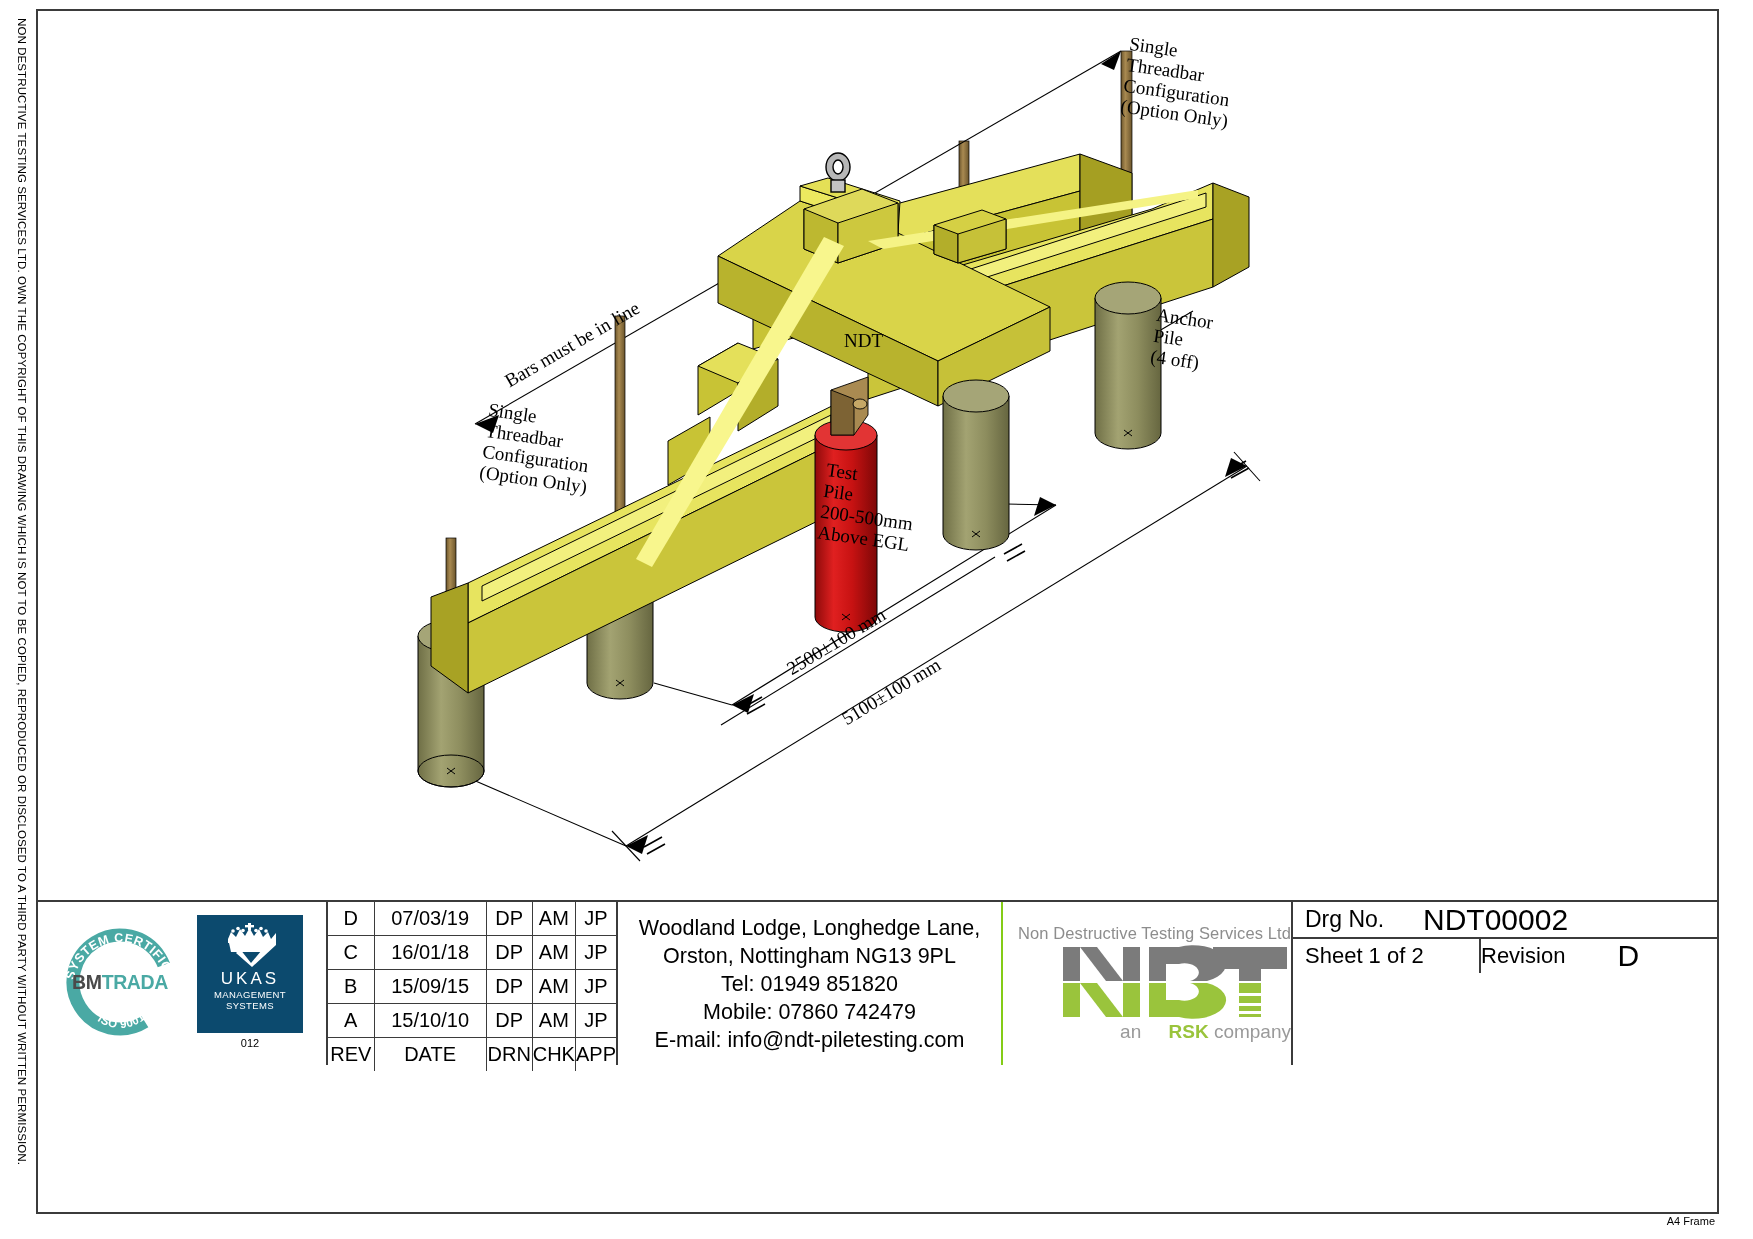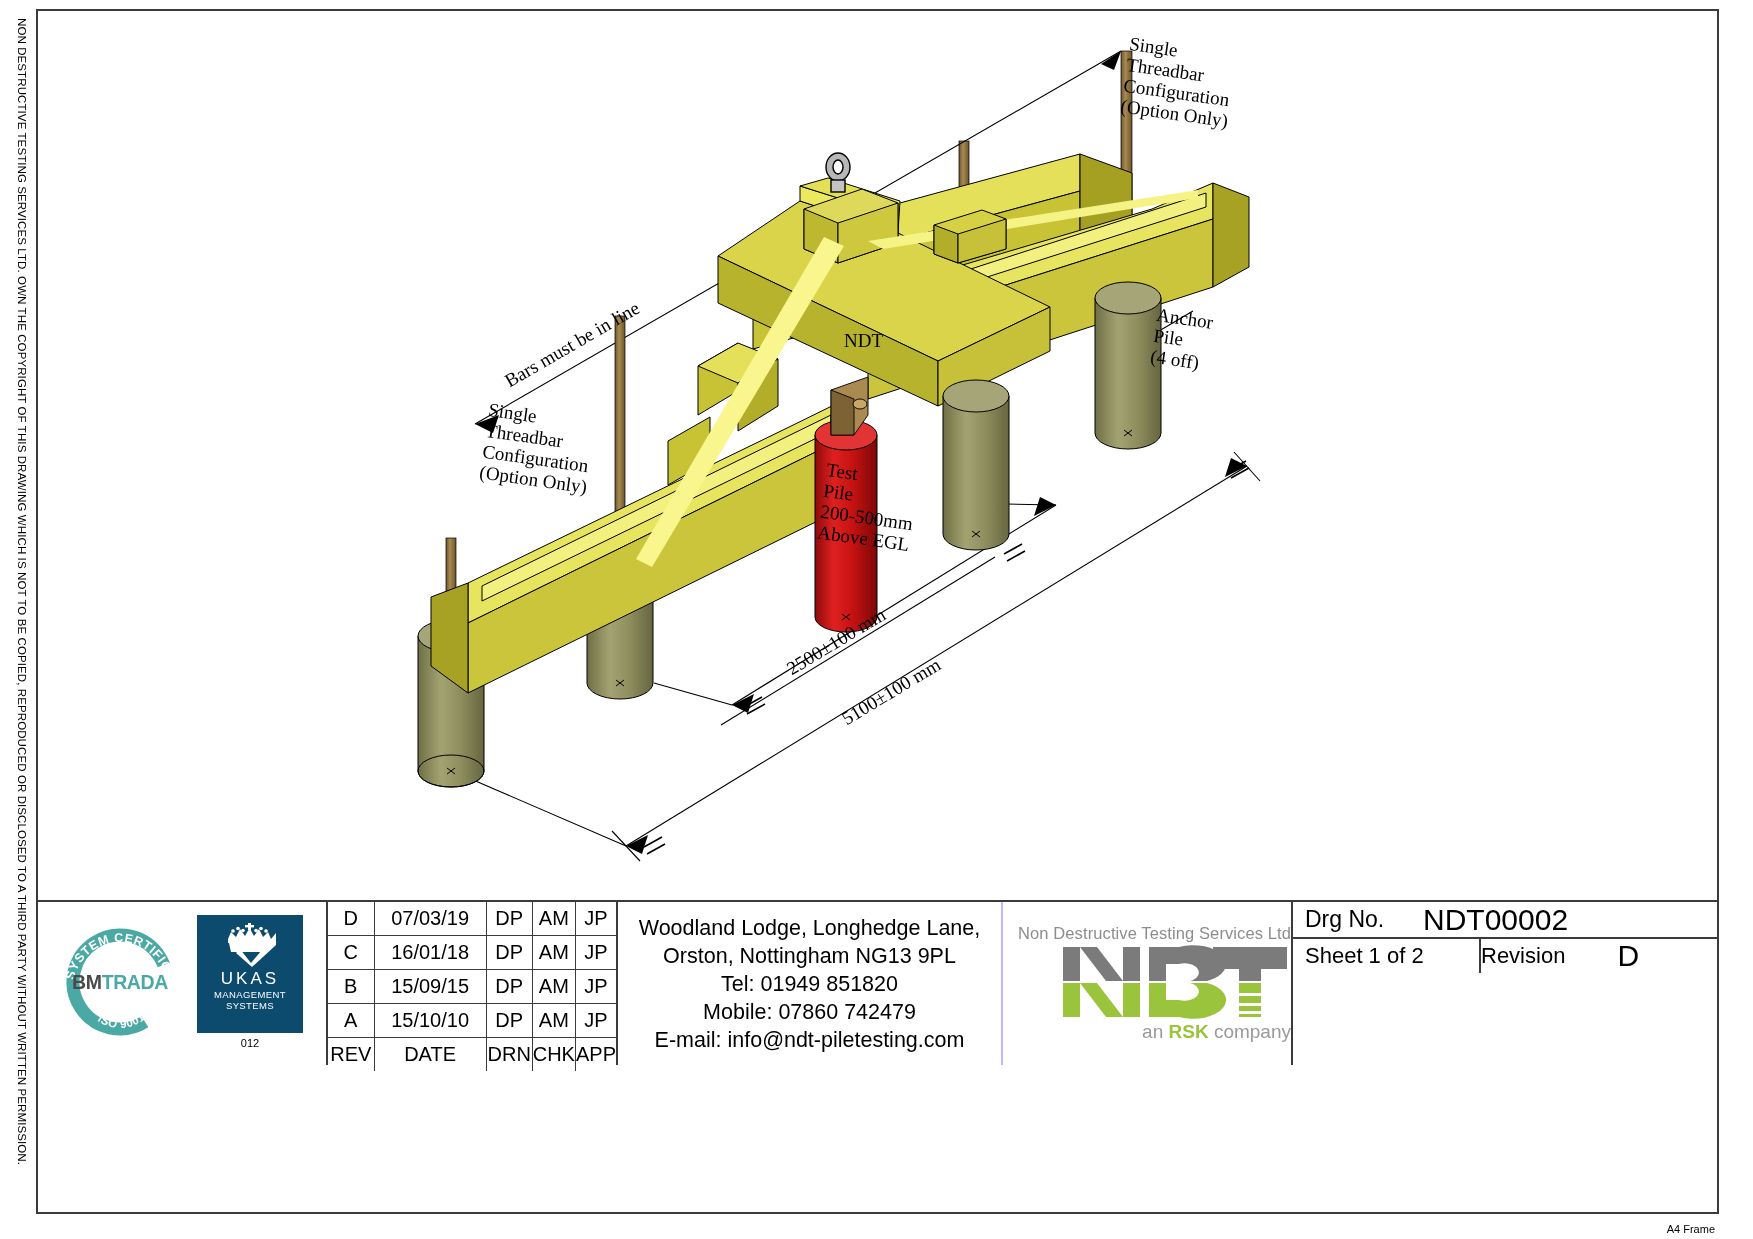--- a/index.html
+++ b/index.html
@@ -38,21 +38,21 @@
     transform-origin: 0 0;
     transform: rotate(90deg) translate(0, -22px);
     font-size: 11.5px;
     letter-spacing: 0.1px;
     white-space: nowrap;
     color: #000;
   }
   #a4frame {
     position: absolute;
     right: 38px;
-    bottom: 4px;
+    bottom: 12px;
     font-size: 11px;
     color: #000;
   }
   
   #draw {
     position: absolute;
     left: 38px;
     top: 11px;
     width: 1679px;
     height: 880px;
@@ -158,21 +158,21 @@
   #rev-table tr:first-child td { border-top: none; }
   #rev-table tr td:first-child { border-left: none; }
   #rev-table tr td:last-child { border-right: none; }
   #rev-table tr:last-child th { border-bottom: none; }
   #rev-table tr:last-child th:first-child { border-left: none; }
   #rev-table tr:last-child th:last-child { border-right: none; }
 
   
   #address {
     width: 385px;
-    border-right: 2px solid #c4b5fd;
+    border-right: 2px solid #84cc16;
     display: flex;
     flex-direction: column;
     align-items: center;
     justify-content: center;
     font-size: 21.5px;
     line-height: 28px;
     text-align: center;
   }
 
   
@@ -190,21 +190,21 @@
     color: #8d8d8d;
     letter-spacing: 0.1px;
     margin-bottom: 2px;
   }
   #ndt-logo .ndt-mark { width: 230px; height: 74px; }
   #ndt-logo .ndt-rsk {
     font-size: 19px;
     color: #9a9a9a;
     margin-top: 2px;
   }
-  #ndt-logo .ndt-rsk b { color: #9ac43c; }
+  #ndt-logo .ndt-rsk b { color: #9ac43c; margin-left: 22px; }
 
   
   #title-fields {
     flex: 1;
     display: flex;
     flex-direction: column;
   }
   .tf-row {
     display: flex;
     align-items: center;

